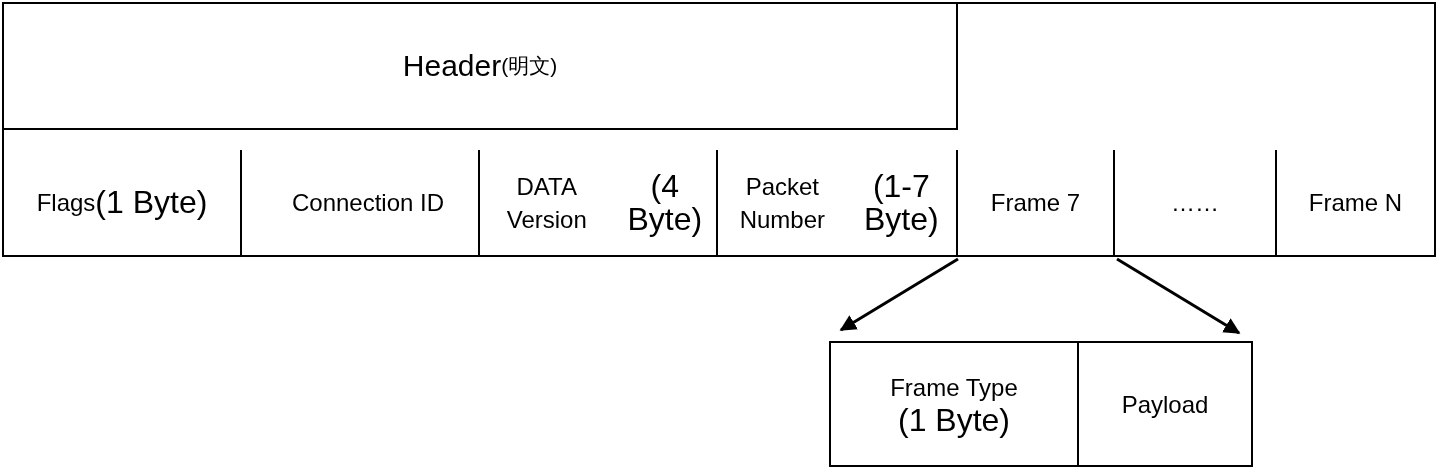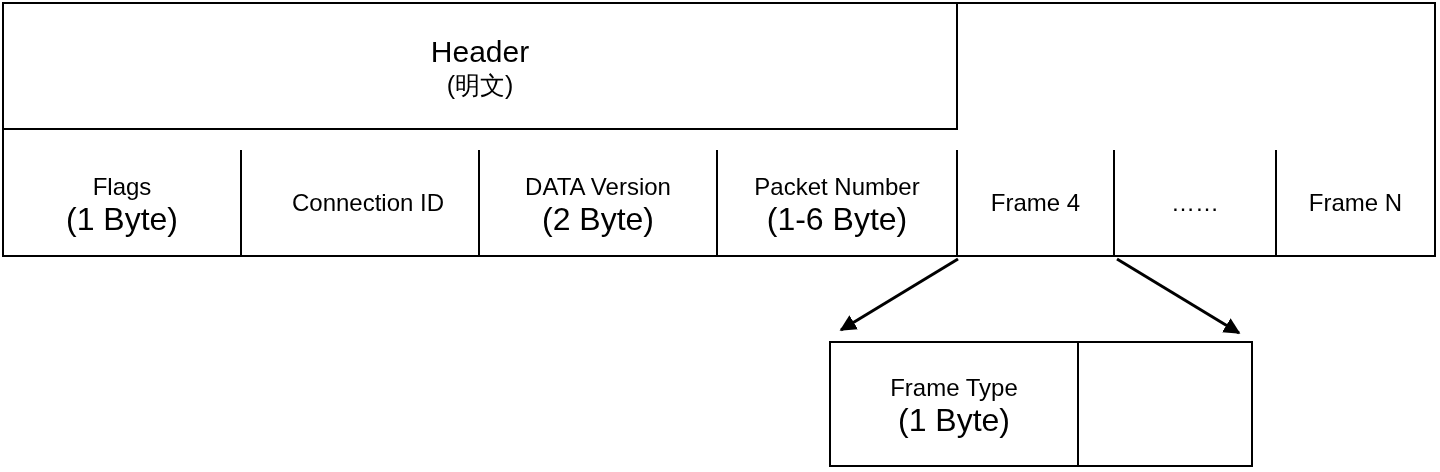--- a/index.html
+++ b/index.html
@@ -29,32 +29,32 @@
     border: 2px solid var(--border);
     display: flex;
     flex-direction: column;
     background: var(--bg);
   }
   .row { display: flex; }
   .row-sections { height: 126px; }
   .row-fields { flex: 1; margin-top: 20px; }
   .cell {
     display: flex;
-    flex-direction: column;
+    flex-direction: row;
     align-items: center;
     justify-content: center;
     text-align: center;
     border-right: 2px solid var(--border);
     overflow: hidden;
   }
   .cell.last { border-right: none; }
   .row-sections .cell { border-bottom: 2px solid var(--border); }
 
   .section-label { font-size: 30px; line-height: 38px; }
-  .section-sub   { font-size: 25px; line-height: 28px; }
+  .section-sub   { font-size: 21px; line-height: 28px; }
 
   .field-label { font-size: 24px; line-height: 33px; }
   .field-sub   { font-size: 32px; line-height: 33px; }
 
   
   .c-header { width: 954px; }
   .c-data   { flex: 1; }
 
   
   .c-flags   { width: 238px; }
@@ -103,28 +103,28 @@
     <div class="row row-fields">
       <div class="cell c-flags">
         <div class="field-label">Flags</div>
         <div class="field-sub">(1 Byte)</div>
       </div>
       <div class="cell c-connid">
         <div class="field-label">Connection ID</div>
       </div>
       <div class="cell c-quicver">
         <div class="field-label">DATA Version</div>
-        <div class="field-sub">(2 Byte)</div>
+        <div class="field-sub">(4 Byte)</div>
       </div>
       <div class="cell c-pktnum">
         <div class="field-label">Packet Number</div>
-        <div class="field-sub">(1-6 Byte)</div>
+        <div class="field-sub">(1-7 Byte)</div>
       </div>
       <div class="cell c-frame1">
-        <div class="field-label">Frame 4</div>
+        <div class="field-label">Frame 7</div>
       </div>
       <div class="cell c-dots">
         <div class="field-label">……</div>
       </div>
       <div class="cell c-framen last">
         <div class="field-label">Frame N</div>
       </div>
     </div>
 
   </div>
@@ -137,15 +137,18 @@
     </defs>
     <line x1="958" y1="259" x2="841" y2="330" stroke="#000000" stroke-width="3" marker-end="url(#arrowhead)"></line>
     <line x1="1117" y1="259" x2="1239" y2="333" stroke="#000000" stroke-width="3" marker-end="url(#arrowhead)"></line>
   </svg>
 
   <div class="frame-detail-table">
     <div class="cell c-frametype">
       <div class="field-label">Frame Type</div>
       <div class="field-sub">(1 Byte)</div>
     </div>
+    <div class="cell c-payload last">
+      <div class="field-label">Payload</div>
+    </div>
   </div>
 
 </div>
 
 </body></html>

